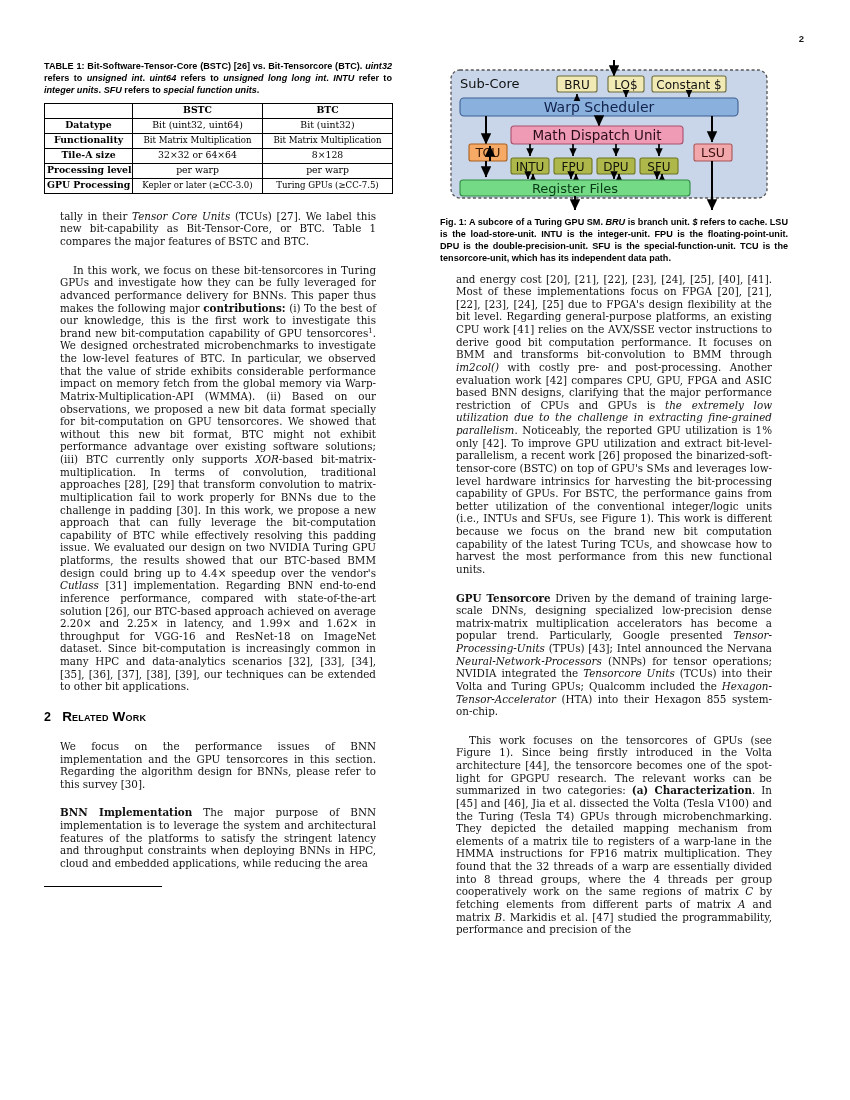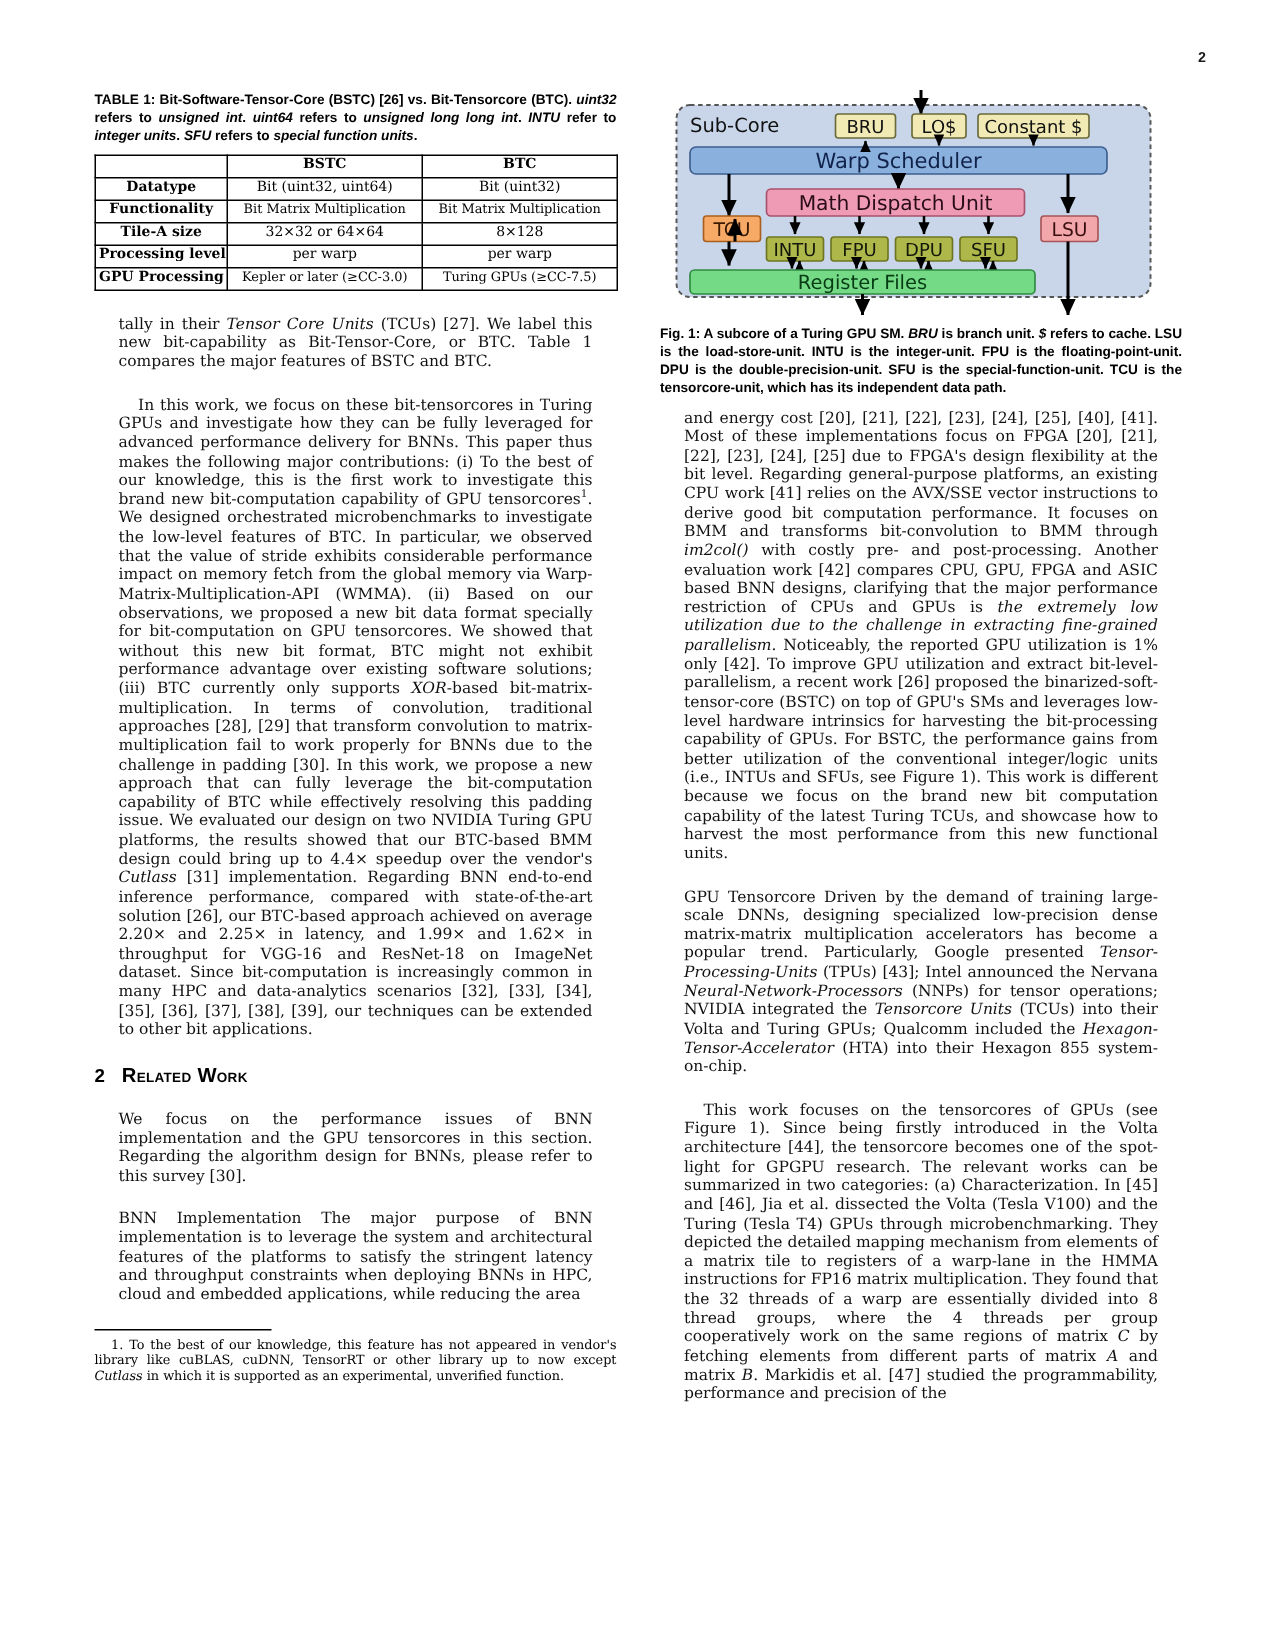--- a/index.html
+++ b/index.html
@@ -29,21 +29,21 @@
     top: 33px;
     font-family: "Liberation Sans", sans-serif;
     font-size: 9.5px;
     font-weight: bold;
     color: #1a1a1a;
   }
 
   
   .col-left {
     position: absolute;
-    left: 63px;
+    left: 44px;
     top: 60px;
     width: 348px;
   }
   .col-right {
     position: absolute;
     left: 440px;
     top: 60px;
     width: 348px;
   }
 
@@ -96,21 +96,21 @@
     line-height: 1.222;
     text-align: justify;
     text-justify: inter-word;
     hyphens: manual;
     margin: 16px;
     color: #111;
   }
   .body-text + .body-text { margin-top: 0; }
   .indent { text-indent: 13px; }
   .body-text i { font-style: italic; }
-  .body-text b { font-weight: normal; }
+  .body-text b { font-weight: bold; }
   sup { font-size: 7px; vertical-align: super; line-height: 0; }
 
   
   .sec-head {
     font-family: "Liberation Sans", sans-serif;
     font-weight: bold;
     font-size: 12.5px;
     margin: 15px 0 6px 0;
     letter-spacing: 0.2px;
   }
@@ -211,21 +211,20 @@
     <p class="body-text indent">In this work, we focus on these bit-tensorcores in Turing GPUs and investigate how they can be fully leveraged for advanced performance delivery for BNNs. This paper thus makes the following major <b>contributions:</b> (i) To the best of our knowledge, this is the first work to investigate this brand new bit-computation capability of GPU tensorcores<sup>1</sup>. We designed orchestrated microbenchmarks to investigate the low-level features of BTC. In particular, we observed that the value of stride exhibits considerable performance impact on memory fetch from the global memory via Warp-Matrix-Multiplication-API (WMMA). (ii) Based on our observations, we proposed a new bit data format specially for bit-computation on GPU tensorcores. We showed that without this new bit format, BTC might not exhibit performance advantage over existing software solutions; (iii) BTC currently only supports <i>XOR</i>-based bit-matrix-multiplication. In terms of convolution, traditional approaches [28], [29] that transform convolution to matrix-multiplication fail to work properly for BNNs due to the challenge in padding [30]. In this work, we propose a new approach that can fully leverage the bit-computation capability of BTC while effectively resolving this padding issue. We evaluated our design on two NVIDIA Turing GPU platforms, the results showed that our BTC-based BMM design could bring up to 4.4× speedup over the vendor's <i>Cutlass</i> [31] implementation. Regarding BNN end-to-end inference performance, compared with state-of-the-art solution [26], our BTC-based approach achieved on average 2.20× and 2.25× in latency, and 1.99× and 1.62× in throughput for VGG-16 and ResNet-18 on ImageNet dataset. Since bit-computation is increasingly common in many HPC and data-analytics scenarios [32], [33], [34], [35], [36], [37], [38], [39], our techniques can be extended to other bit applications.</p>
 
     <div class="sec-head">
       <span class="num">2</span><span class="sc">Related Work</span>
     </div>
 
     <p class="body-text">We focus on the performance issues of BNN implementation and the GPU tensorcores in this section. Regarding the algorithm design for BNNs, please refer to this survey [30].</p>
     <p class="body-text"><b>BNN Implementation</b> The major purpose of BNN implementation is to leverage the system and architectural features of the platforms to satisfy the stringent latency and throughput constraints when deploying BNNs in HPC, cloud and embedded applications, while reducing the area</p>
 
     <div class="footnote-rule"></div>
-    <p class="footnote">1. To the best of our knowledge, this feature has not appeared in vendor's library like cuBLAS, cuDNN, TensorRT or other library up to now except <i>Cutlass</i> in which it is supported as an experimental, unverified function.</p>
   </div>
 
   <div class="col-right">
 
     <div class="figure-wrap">
       <svg class="fig" width="348" height="150" viewBox="0 0 348 150">
         <defs>
           <marker id="ah" markerWidth="7" markerHeight="7" refX="5.4" refY="2.6" orient="auto">
             <path d="M0,0 L5.6,2.6 L0,5.2 z" fill="#000"></path>
           </marker>

